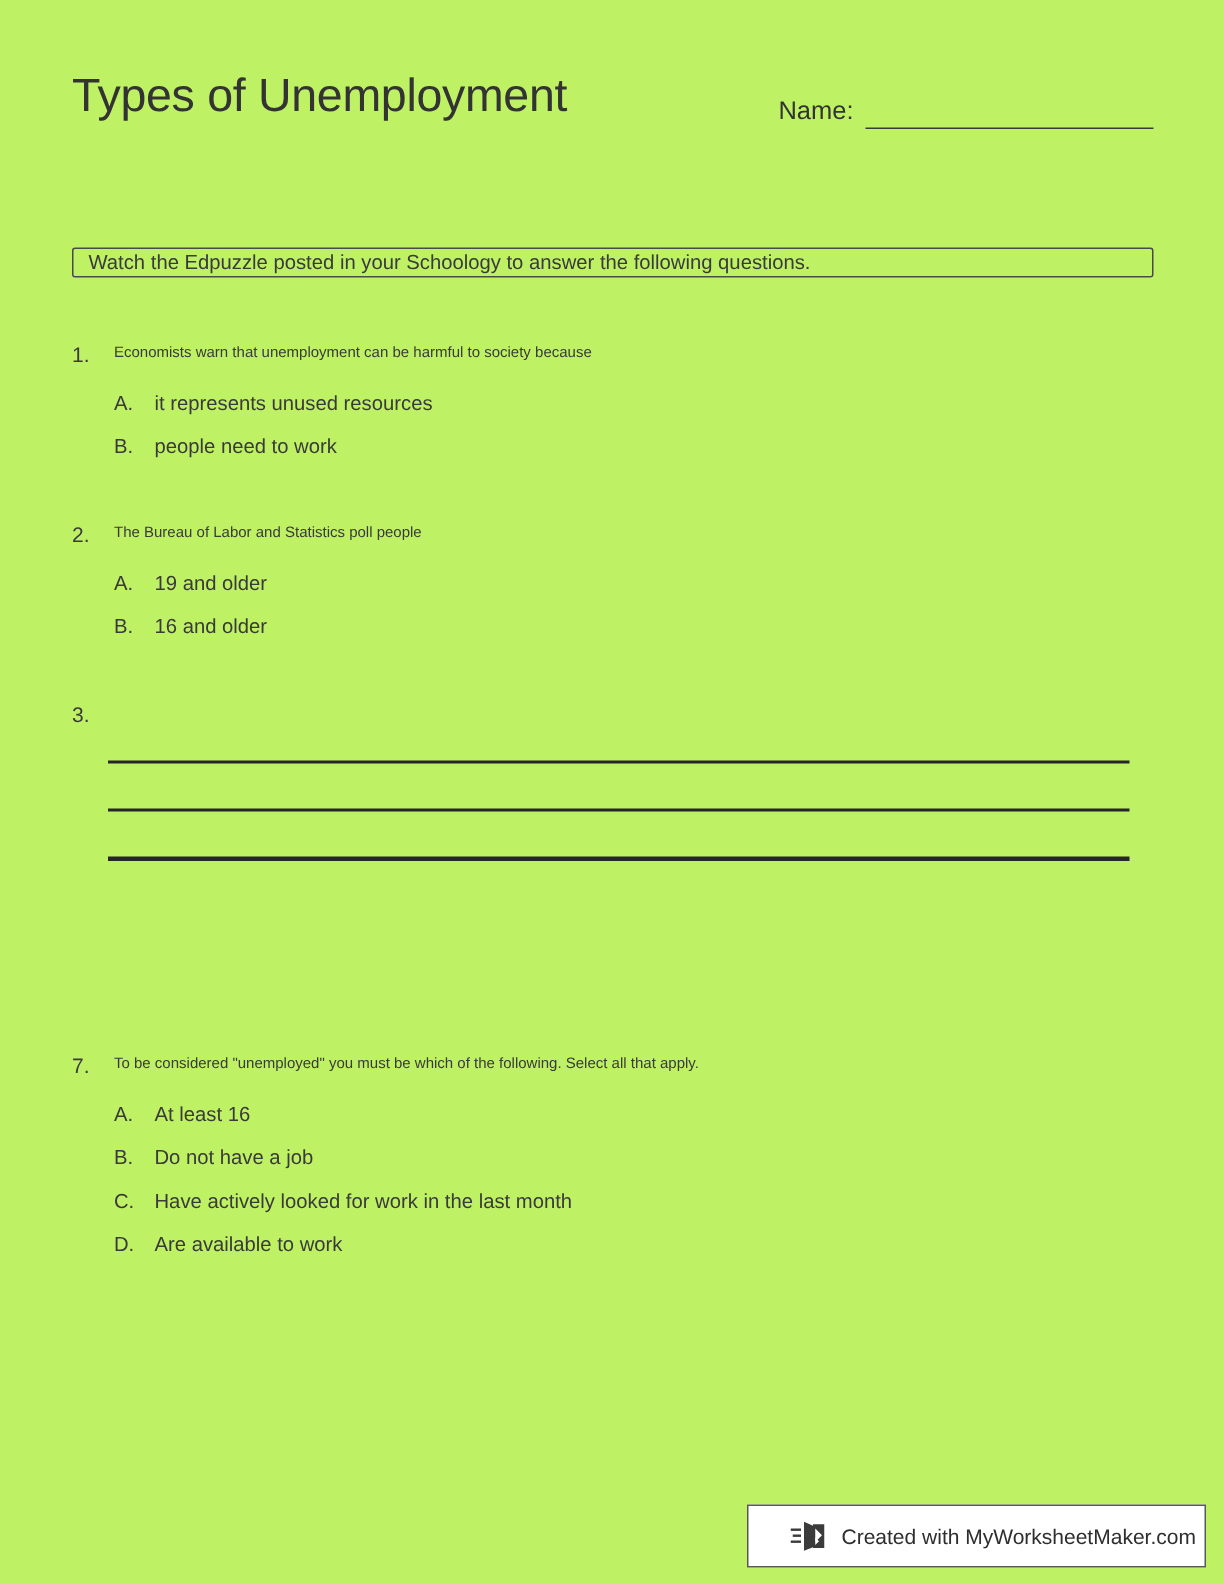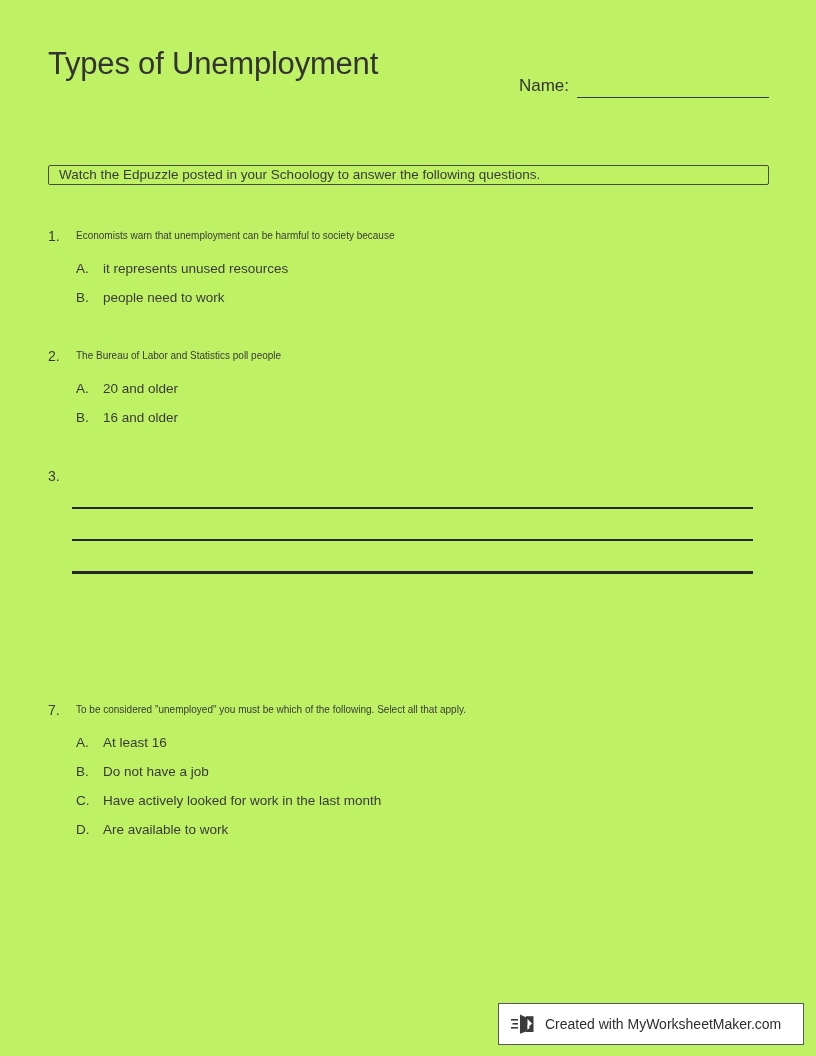--- a/index.html
+++ b/index.html
@@ -36,21 +36,21 @@
     font-size: 31px;
     font-weight: 400;
     letter-spacing: -0.2px;
     color: #333333;
     white-space: nowrap;
     line-height: 40px;
   }
   .name-block {
     position: absolute;
     right: 0;
-    top: 16px;
+    top: 4px;
     width: 330px;
   }
   .field-row {
     display: flex;
     align-items: flex-end;
     justify-content: flex-end;
     height: 38px;
   }
   .field-label {
     font-size: 17px;
@@ -158,21 +158,21 @@
     position: absolute;
     left: 498px;
     top: 1003px;
     width: 306px;
     height: 42px;
     box-sizing: border-box;
     border: 1.2px solid #585858;
     background: #ffffff;
     display: flex;
     align-items: center;
-    padding-left: 12px;
+    padding-left: 28px;
   }
   .badge-icon {
     width: 26px;
     height: 24px;
     flex: 0 0 26px;
     margin-right: 8px;
     display: block;
   }
   .badge-text {
     font-size: 14px;
@@ -221,21 +221,21 @@
     </div>
 
     <div class="question" id="question-2">
       <div class="q-head">
         <span class="q-num">2.</span>
         <span class="q-text">The Bureau of Labor and Statistics poll people</span>
       </div>
       <div class="options">
         <div class="option">
           <span class="opt-letter">A.</span>
-          <span class="opt-text">20 and older</span>
+          <span class="opt-text">19 and older</span>
         </div>
         <div class="option">
           <span class="opt-letter">B.</span>
           <span class="opt-text">16 and older</span>
         </div>
       </div>
     </div>
 
     <div class="question" id="question-3">
       <div class="q-head">

